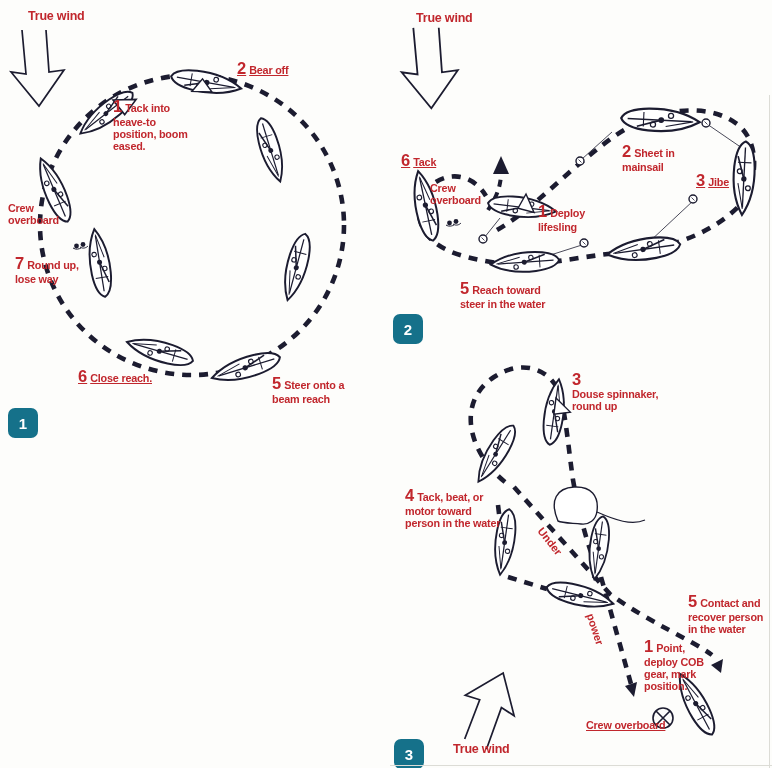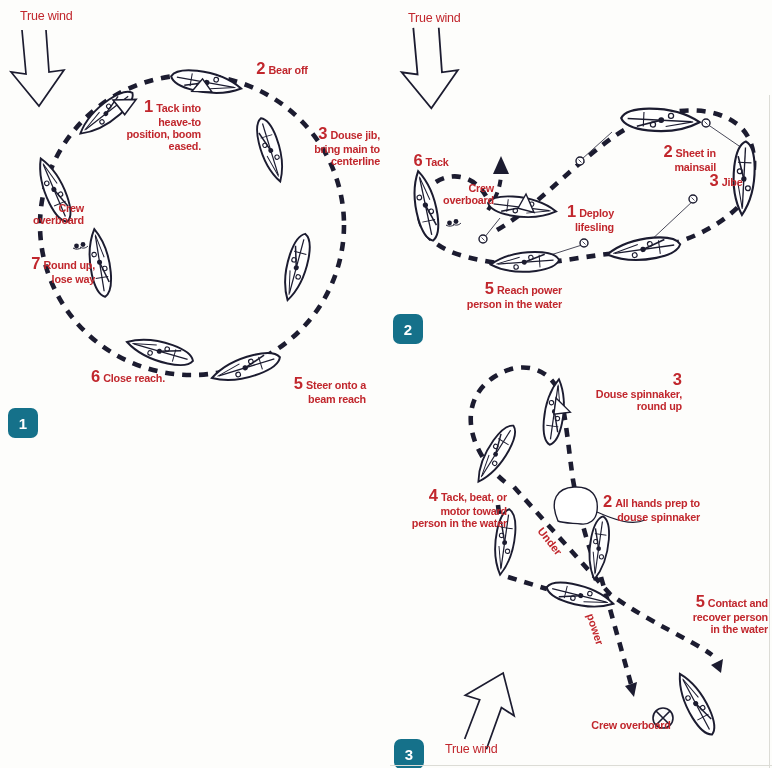--- a/index.html
+++ b/index.html
@@ -1,25 +1,25 @@
 <!DOCTYPE html>
 <html style="--red: #c1272d; --teal: #15718a; --ink: #1c1c30; --paper: #fdfdfb;"><head>
 <meta charset="utf-8">
 <style>
   :root{ --red:#c1272d; --teal:#15718a; --ink:#1c1c30; --paper:#fdfdfb; }
   *{margin:0;padding:0;box-sizing:border-box;}
   body{font-family:"Liberation Sans",sans-serif;background:#fff;}
   #stage{position:relative;width:772px;height:768px;background:var(--paper);overflow:hidden;}
   svg{position:absolute;}
   .lbl{position:absolute;color:var(--red);font-weight:bold;font-size:10.8px;line-height:1.13;
-       text-align:right;letter-spacing:-0.2px;}
+       text-align:left;letter-spacing:-0.2px;}
   .lbl .n{font-size:16.5px;margin-right:3px;letter-spacing:0;}
-  .lbl.left{text-align:center;}
+  .lbl.left{text-align:left;text-decoration:underline;}
   .numblock .n{display:block;margin-right:0;line-height:1;}
-  .wind{position:absolute;color:var(--red);font-weight:normal;font-size:12.5px;letter-spacing:-0.2px;}
+  .wind{position:absolute;color:var(--red);font-weight:bold;font-size:12.5px;letter-spacing:-0.2px;margin-left:8px;}
   .rot{position:absolute;color:var(--red);font-weight:bold;font-size:11px;transform-origin:left top;}
   .badge{position:absolute;width:30px;height:30px;background:var(--teal);border-radius:7px;
          color:#fff;font-weight:bold;font-size:15px;display:flex;align-items:center;justify-content:center;}
   .hull{fill:#fff;stroke:var(--ink);stroke-width:1.4;}
   .ln{stroke:var(--ink);fill:none;}
   .fillink{fill:var(--ink);}
   .dash{stroke:var(--ink);fill:none;stroke-width:4.6;stroke-dasharray:9 8;}
   .dash2{stroke:var(--ink);fill:none;stroke-width:4;stroke-dasharray:7 6;}
   .thin{stroke:var(--ink);stroke-width:0.8;fill:none;}
   .oarrow{stroke:var(--ink);fill:none;stroke-width:1.7;}
@@ -156,53 +156,51 @@
       <path class="ln" stroke-width="1.6" d="M656,711 L670,725 M670,711 L656,725"></path>
     </g>
     <use href="#windarrow" transform="translate(450,640) rotate(-155,38,68)"></use>
   </svg>
 
   <div class="wind" style="left:20px;top:9px">True wind</div>
   <div class="lbl" style="left:113px;top:97px;width:88px">
     <span class="n">1</span><span>Tack into heave-to position, boom eased.</span></div>
   <div class="lbl left" style="left:237px;top:59px;width:90px">
     <span class="n">2</span><span>Bear off</span></div>
-  <div class="lbl" style="left:300px;top:124px;width:80px">
-    <span class="n">3</span><span>Douse jib, bring main to centerline</span></div>
   <div class="lbl" style="left:272px;top:374px;width:94px">
     <span class="n">5</span><span>Steer onto a beam reach</span></div>
   <div class="lbl left" style="left:78px;top:367px;width:100px">
     <span class="n">6</span><span>Close reach.</span></div>
   <div class="lbl" style="left:15px;top:254px;width:80px">
     <span class="n">7</span><span>Round up, lose way</span></div>
   <div class="lbl" style="left:8px;top:202px;width:76px">Crew overboard</div>
   <div class="badge" style="left:8px;top:408px">1</div>
 
   <div class="wind" style="left:408px;top:11px">True wind</div>
   <div class="lbl left" style="left:401px;top:151px;width:60px">
     <span class="n">6</span><span>Tack</span></div>
   <div class="lbl" style="left:430px;top:182px;width:64px">Crew overboard</div>
   <div class="lbl" style="left:538px;top:202px;width:76px">
     <span class="n">1</span><span>Deploy lifesling</span></div>
   <div class="lbl" style="left:622px;top:142px;width:94px">
     <span class="n">2</span><span>Sheet in mainsail</span></div>
   <div class="lbl left" style="left:696px;top:171px;width:60px">
     <span class="n">3</span><span>Jibe</span></div>
   <div class="lbl" style="left:460px;top:279px;width:102px">
-    <span class="n">5</span><span>Reach power person in the water</span></div>
+    <span class="n">5</span><span>Reach toward steer in the water</span></div>
   <div class="badge" style="left:393px;top:314px">2</div>
 
   <div class="lbl numblock" style="left:572px;top:371px;width:110px">
     <span class="n">3</span><span>Douse spinnaker, round up</span></div>
-  <div class="lbl" style="left:598px;top:492px;width:102px">
-    <span class="n">2</span><span>All hands prep to douse spinnaker</span></div>
   <div class="lbl" style="left:405px;top:486px;width:102px">
     <span class="n">4</span><span>Tack, beat, or motor toward person in the water</span></div>
   <div class="lbl" style="left:688px;top:592px;width:80px">
     <span class="n">5</span><span>Contact and recover person in the water</span></div>
+  <div class="lbl" style="left:644px;top:637px;width:66px">
+    <span class="n">1</span><span>Point, deploy COB gear, mark position.</span></div>
   <div class="lbl left" style="left:586px;top:719px;width:90px">Crew overboard</div>
   <div class="rot" style="left:545px;top:525px;transform:rotate(52deg)">Under</div>
   <div class="rot" style="left:596px;top:612px;transform:rotate(72deg)">power</div>
   <div class="wind" style="left:445px;top:742px">True wind</div>
   <div class="badge" style="left:394px;top:739px">3</div>
 
   <div class="edge" style="left:390px;top:765px;width:382px;height:1px"></div>
   <div class="edge" style="left:769px;top:95px;width:1px;height:673px"></div>
 </div>
 

